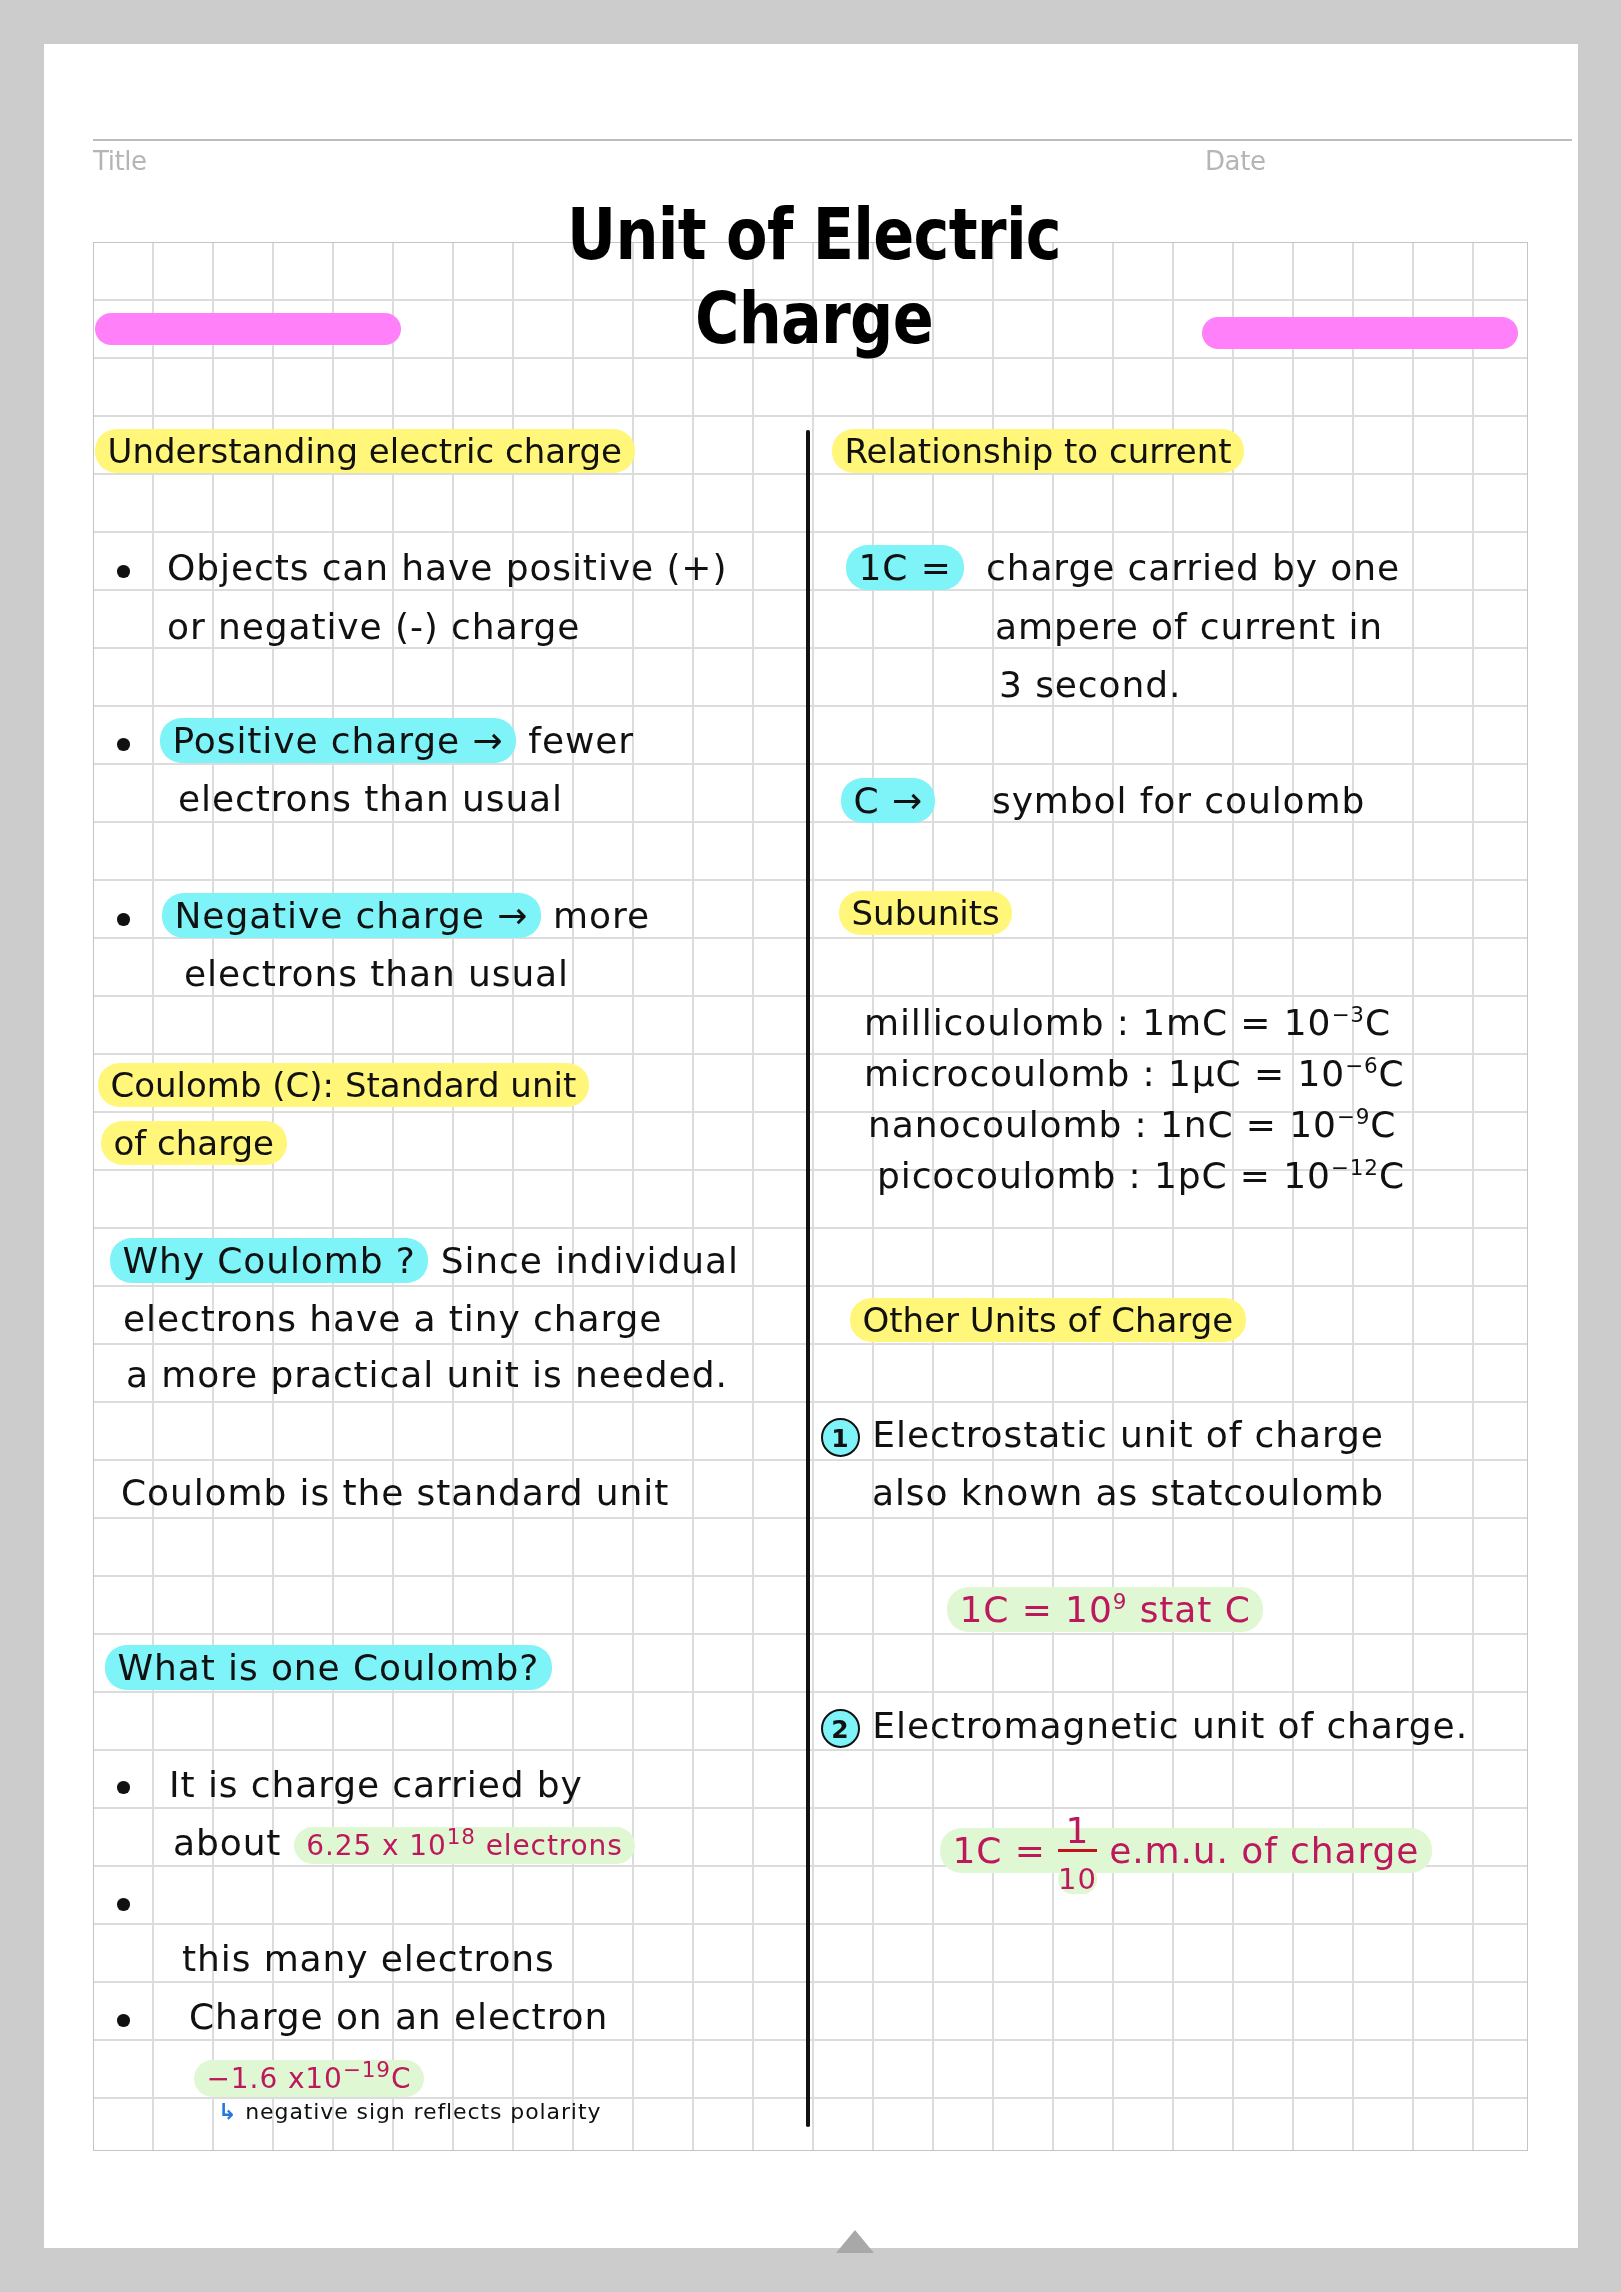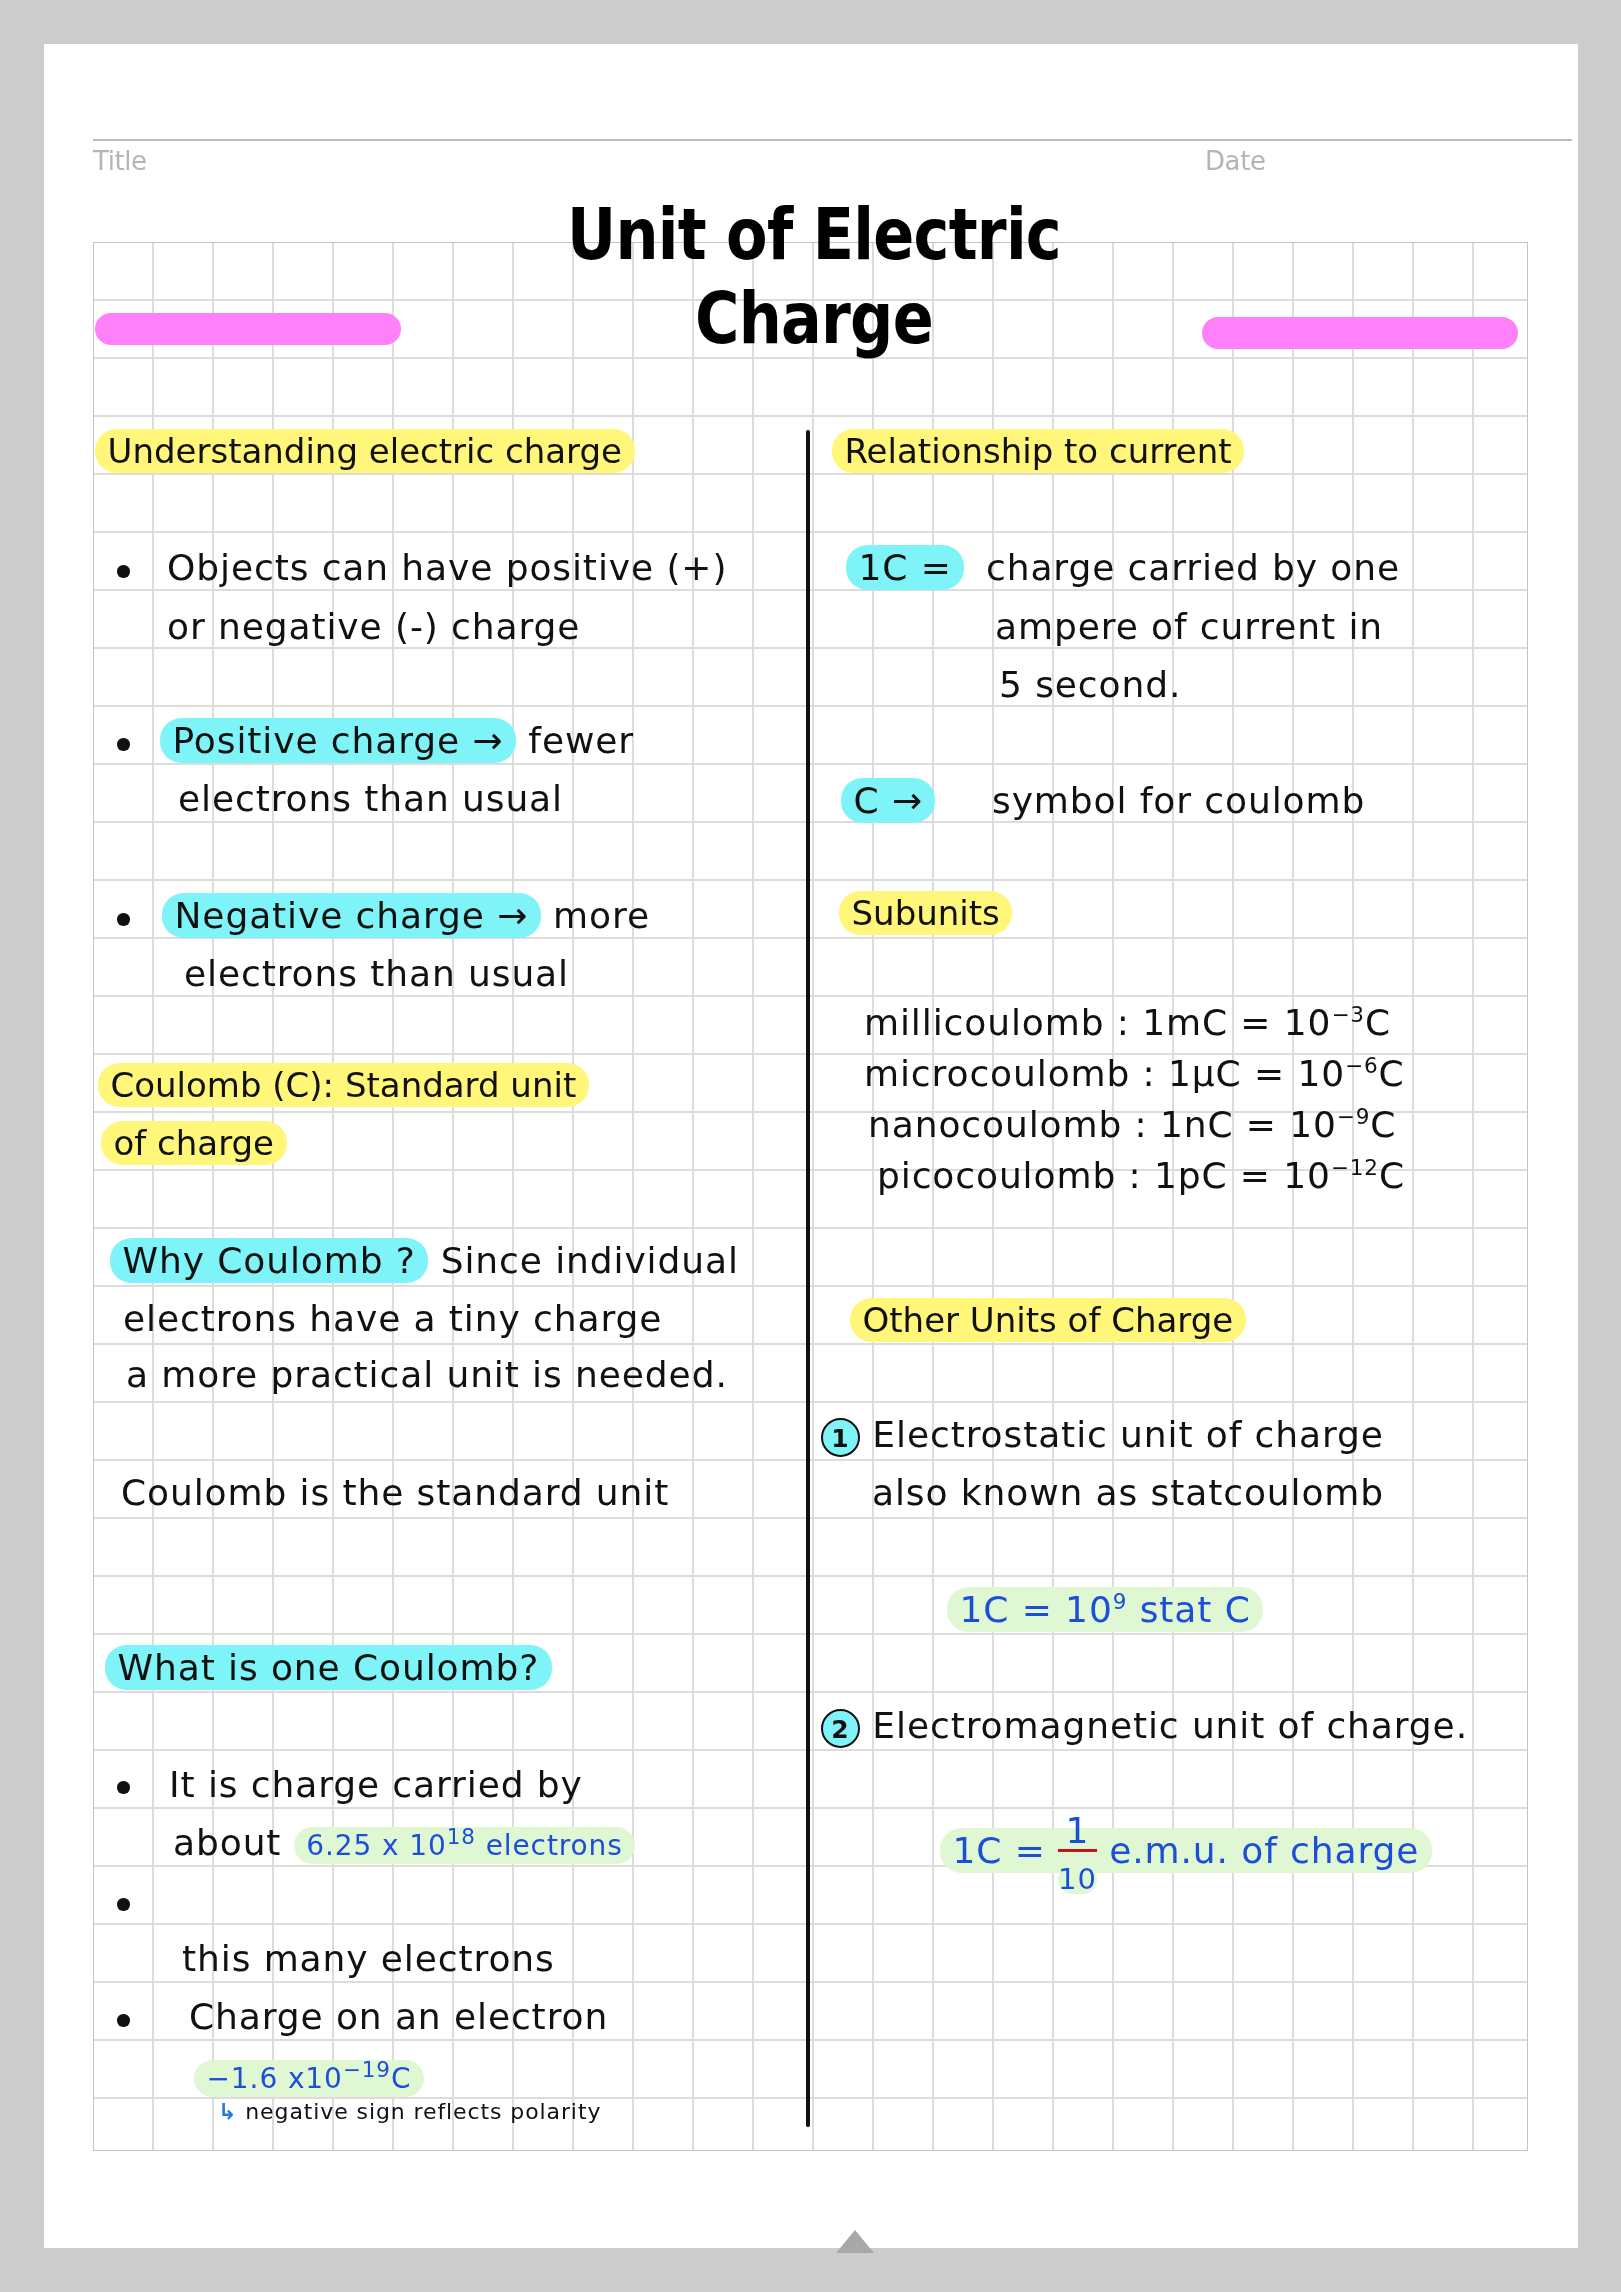--- a/index.html
+++ b/index.html
@@ -29,21 +29,21 @@
     font-family:"DejaVu Sans", sans-serif; font-weight:bold; font-size:72px; color:#000;
     transform:scaleX(0.84); transform-origin:center; letter-spacing:-0.9px;
   }
 
   .hw { position:absolute; font-family:"DejaVu Sans", sans-serif; color:#111; font-size:36px; white-space:nowrap; letter-spacing:0.9px; }
   .hw.h { font-weight:normal; font-size:34px; letter-spacing:0px; }
   .hl { border-radius:21.5px; padding:1.8px 12.5px; }
   .yel { background:#fff67a; }
   .cyan { background:#7ef3f8; }
   .grn { background:#dff7d3; }
-  .red { color:#1d4ed8; }
+  .red { color:#be185d; }
   .bul { position:absolute; width:12.5px; height:12.5px; border-radius:50%; background:#111; }
   .sup { font-size:21.5px; vertical-align:super; line-height:0; }
   .small { font-size:28px; }
   .circ {
     display:inline-block; width:39px; height:39px; border-radius:50%; border:2.7px solid #111; background:#7ef3f8;
     text-align:center; line-height:38px; font-size:25px; box-sizing:border-box; font-weight:bold;
   }
   .arrow-blue { color:#2378e0; font-weight:bold; }
   .frac { display:inline-block; text-align:center; vertical-align:middle; line-height:1; }
   .chev { position:absolute; left:792px; top:2186px; width:0; height:0;
@@ -128,21 +128,21 @@
 
   <div class="hw h" style="left:788px; top:387px;">
     <span class="hl yel">Relationship to current</span>
   </div>
 
   <div class="hw" style="left:802px; top:503px;">
     <span class="hl cyan">1C =</span>
   </div>
   <div class="hw" style="left:942px; top:503px;">charge carried by one</div>
   <div class="hw" style="left:951px; top:562px;">ampere of current in</div>
-  <div class="hw" style="left:955px; top:620px;">5 second.</div>
+  <div class="hw" style="left:955px; top:620px;">3 second.</div>
 
   <div class="hw" style="left:797px; top:736px;">
     <span class="hl cyan">C →</span>
   </div>
   <div class="hw" style="left:948px; top:736px;">symbol for coulomb</div>
 
   <div class="hw h" style="left:795px; top:849px;">
     <span class="hl yel">Subunits</span>
   </div>
 

